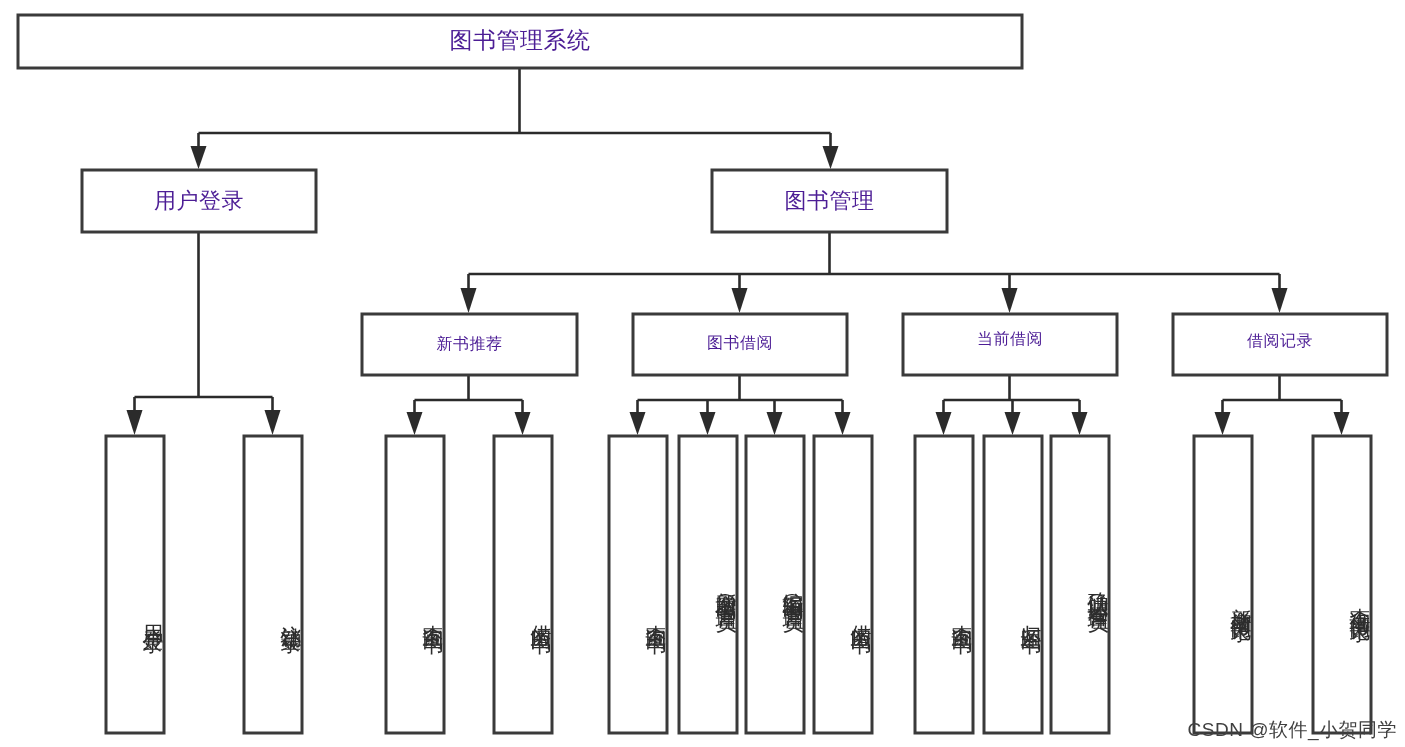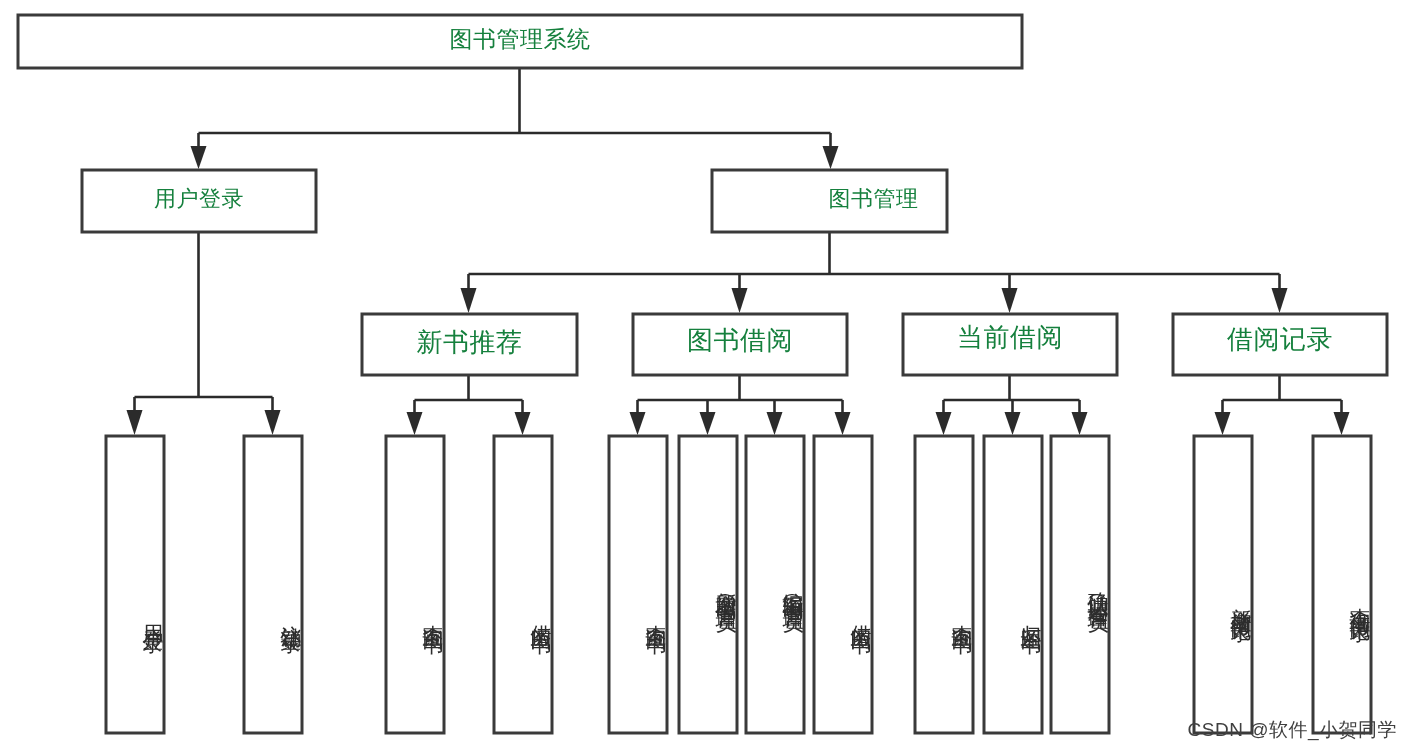--- a/index.html
+++ b/index.html
@@ -42,31 +42,31 @@
   }
   .arrow-head {
     fill: #2b2b2b;
     stroke: none;
   }
   .node-label {
     position: absolute;
     display: flex;
     align-items: center;
     justify-content: center;
-    color: #15803d;
-    font-family: Liberation Mono, monospace;
+    color: #4c1d95;
+    font-family: Liberation Serif, serif;
     font-size: 22px;
     line-height: 1.15;
     letter-spacing: 0.5px;
     white-space: nowrap;
     pointer-events: none;
   }
   .node-label.level1 { font-size: 23px; }
   .node-label.level2 { font-size: 22px; }
-  .node-label.level3 { font-size: 26px; }
+  .node-label.level3 { font-size: 16px; }
   .leaf-label {
     position: absolute;
     display: flex;
     align-items: flex-start;
     justify-content: center;
     writing-mode: vertical-rl;
     text-orientation: upright;
     color: #2d2d2d;
     font-family: "Liberation Sans", "DejaVu Sans", sans-serif;
     font-size: 21px;
@@ -197,21 +197,21 @@
     <rect class="node-box-leaf" x="984" y="436" width="58" height="297"></rect>
     <rect class="node-box-leaf" x="1051" y="436" width="58" height="297"></rect>
 
     <rect class="node-box-leaf" x="1194" y="436" width="58" height="297"></rect>
     <rect class="node-box-leaf" x="1313" y="436" width="58" height="297"></rect>
   </svg>
 
   <div class="node-label level1" style="left:18px; top:15px; width:1004px; height:53px;">图书管理系统</div>
 
   <div class="node-label level2" style="left:82px; top:170px; width:234px; height:62px;">用户登录</div>
-  <div class="node-label level2" style="left:712px; top:170px; width:235px; height:62px;padding-left:44px;">图书管理</div>
+  <div class="node-label level2" style="left:712px; top:170px; width:235px; height:62px;">图书管理</div>
 
   <div class="node-label level3" style="left:362px; top:314px; width:215px; height:61px;">新书推荐</div>
   <div class="node-label level3" style="left:633px; top:314px; width:214px; height:58px;">图书借阅</div>
   <div class="node-label level3" style="left:903px; top:314px; width:214px; height:51px;border-radius:13px;">当前借阅</div>
   <div class="node-label level3" style="left:1173px; top:314px; width:214px; height:55px;">借阅记录</div>
 
   <div class="leaf-label" style="left:106px; top:495px; width:58px; height:238px;">用户登录</div>
   <div class="leaf-label" style="left:244px; top:495px; width:58px; height:238px;">注销登录</div>
 
   <div class="leaf-label" style="left:386px; top:495px; width:58px; height:238px;">查询图书</div>

